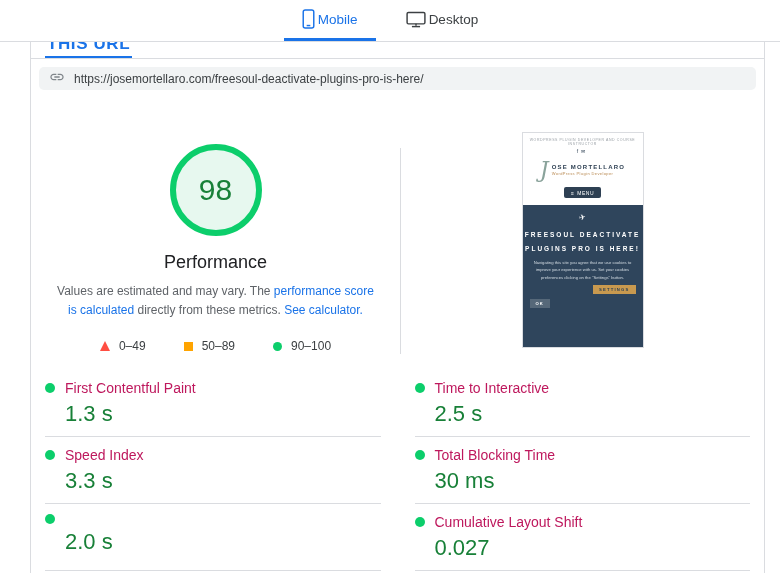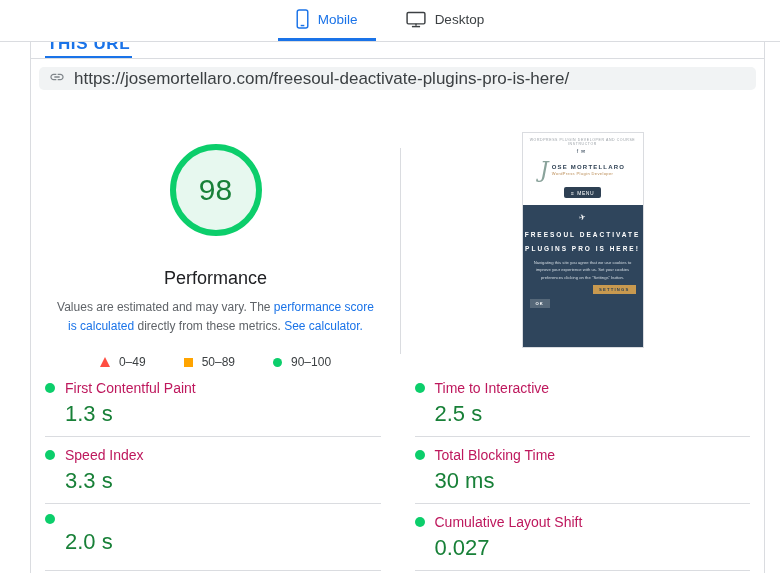--- a/index.html
+++ b/index.html
@@ -2,49 +2,49 @@
 <html><head>
 <meta charset="utf-8">
 <style>
   * { box-sizing: border-box; margin: 0; padding: 0; }
   html, body { width: 780px; height: 573px; overflow: hidden; background: #fff;
     font-family: "Liberation Sans", sans-serif; }
 
   
   .device-tabs { height: 42px; display: flex; justify-content: center; align-items: stretch;
     border-bottom: 1px solid #dadce0; background: #fff; }
-  .device-tab { display: flex; align-items: center; gap: 9px; padding: 0 18px; cursor: pointer;
+  .device-tab { display: flex; align-items: center; gap: 3px; padding: 0 18px; cursor: pointer;
     font-size: 13.5px; color: #3c4043; border-bottom: 3px solid transparent; margin: 0 6px; }
   .device-tab.active { color: #1a73e8; border-bottom-color: #1a73e8; font-weight: 500; }
   .device-tab svg { display: block; }
 
   
   .card { margin: 0 15px 0 30px; border-left: 1px solid #dadce0; border-right: 1px solid #dadce0;
     height: 531px; overflow: hidden; background: #fff; }
 
   .subtab-row { position: relative; height: 17px; overflow: hidden; border-bottom: 1px solid #dadce0; }
   .subtab { position: absolute; top: -9px; left: 14px; font-size: 17px; font-weight: 600;
     color: #1a73e8; letter-spacing: .6px; line-height: 22px; border-bottom: 3px solid #1a73e8;
     padding: 0 2px 1px; cursor: pointer; }
 
   .url-bar { margin: 8px 8px; height: 23px; background: #f1f3f4; border-radius: 5px;
     display: flex; align-items: center; gap: 9px; padding: 0 10px; }
-  .url-bar .url-text { font-size: 17px; color: #3c4043; }
+  .url-bar .url-text { font-size: 12px; color: #3c4043; }
 
   
   .summary { display: flex; height: 272px; }
   .summary-left { width: 369px; display: flex; flex-direction: column; align-items: center;
     padding-top: 46px; }
   .v-divider { width: 1px; background: #dadce0; margin: 50px 0 16px; }
   .summary-right { flex: 1; display: flex; justify-content: center; padding-top: 34px; }
 
   .gauge { width: 92px; height: 92px; border-radius: 50%; border: 6px solid #0cce6b;
     background: #e7f8ef; display: flex; align-items: center; justify-content: center; }
   .gauge-score { font-size: 30px; color: #188038; }
-  .perf-title { margin-top: 32px; font-size: 18px; font-weight: 400; color: #202124; text-align: center; }
+  .perf-title { margin-top: 16px; font-size: 18px; font-weight: 400; color: #202124; text-align: center; }
   .perf-desc { margin-top: 9px; font-size: 12px; line-height: 1.55; color: #5f6368;
     text-align: center; max-width: 322px; }
   .perf-desc a { color: #1a73e8; text-decoration: none; cursor: pointer; }
 
   .legend { display: flex; gap: 38px; margin-top: 20px; align-items: center; }
   .legend-item { display: flex; align-items: center; gap: 9px; font-size: 12px; color: #3c4043; }
   .shape-tri { width: 0; height: 0; border-left: 5.5px solid transparent;
     border-right: 5.5px solid transparent; border-bottom: 10px solid #ff4e42; }
   .shape-sq { width: 9px; height: 9px; background: #ffa400; }
   .shape-dot { width: 9px; height: 9px; border-radius: 50%; background: #0cce6b; }

